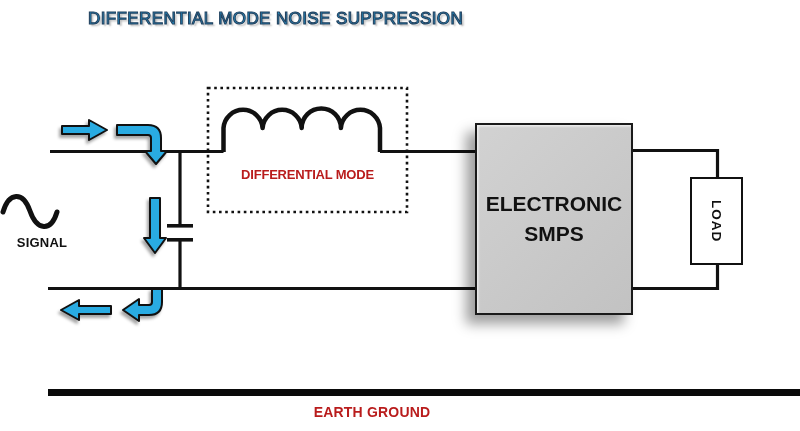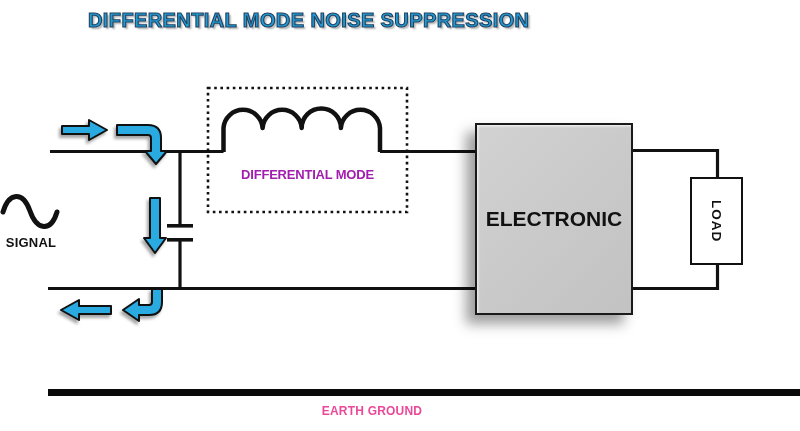--- a/index.html
+++ b/index.html
@@ -3,33 +3,33 @@
 <meta charset="utf-8">
 <style>
   html,body{margin:0;padding:0;background:#ffffff;}
   .stage{
     position:relative;width:800px;height:431px;background:#ffffff;
     font-family:"Liberation Sans",sans-serif;overflow:hidden;
   }
   .abs{position:absolute;}
   .page-title{
     left:88px;top:9px;width:560px;
-    font-size:20px;font-weight:bold;letter-spacing:0.4px;
+    font-size:17px;font-weight:normal;letter-spacing:0.4px;
     color:#1e9cd8;
     -webkit-text-stroke:1.1px #24425f;
     text-shadow:2px 2px 2px rgba(110,110,110,0.55);
     white-space:nowrap;
   }
   .signal-label{
-    left:1px;top:235px;width:60px;text-align:center;
+    left:12px;top:235px;width:60px;text-align:center;
     font-size:13px;font-weight:bold;color:#111;letter-spacing:0.2px;
   }
   .choke-label{
     left:209px;top:166px;width:197px;text-align:center;
-    font-size:13px;font-weight:bold;color:#a21caf;line-height:18.5px;
+    font-size:13px;font-weight:bold;color:#b91c1c;line-height:18.5px;
     letter-spacing:-0.2px;
   }
   .device-box{
     left:475px;top:123px;width:158px;height:192px;
     background:linear-gradient(135deg,#d2d2d2 0%,#c9c9c9 55%,#c2c2c2 100%);
     border:2px solid #1a1a1a;box-sizing:border-box;
     box-shadow:-9px 9px 12px rgba(0,0,0,0.38), inset 1.5px 1.5px 2px rgba(255,255,255,0.65);
     display:flex;flex-direction:column;align-items:center;justify-content:center;
     font-size:21px;font-weight:bold;color:#111;line-height:30px;text-align:left;
   }
@@ -37,21 +37,21 @@
     left:690px;top:177px;width:53px;height:88px;
     background:#ffffff;border:2.5px solid #111;box-sizing:border-box;
     display:flex;align-items:center;justify-content:center;
   }
   .load-text{
     writing-mode:vertical-rl;font-size:13.5px;font-weight:bold;color:#111;
     letter-spacing:1px;
   }
   .earth-label{
     left:272px;top:404px;width:200px;text-align:center;
-    font-size:12px;font-weight:bold;color:#ec4899;letter-spacing:0.2px;
+    font-size:14px;font-weight:bold;color:#b91c1c;letter-spacing:0.2px;
   }
   .flow-arrow{filter:drop-shadow(-2px 3px 1.5px rgba(0,0,0,0.35));}
 </style>
 </head>
 <body>
 
 <div class="stage">
 
   <svg class="abs" style="left:0;top:0" width="800" height="431" viewBox="0 0 800 431">
 
@@ -89,20 +89,21 @@
   <div class="abs page-title">DIFFERENTIAL MODE NOISE SUPPRESSION</div>
 
   <div class="abs signal-label">SIGNAL</div>
 
   <div class="abs choke-label">
     <div>DIFFERENTIAL MODE</div>
   </div>
 
   <div class="abs device-box">
     <div>ELECTRONIC</div>
+    <div>SMPS</div>
   </div>
 
   <div class="abs load-box">
     <span class="load-text">LOAD</span>
   </div>
 
   <div class="abs earth-label">EARTH GROUND</div>
 
 </div>
 

